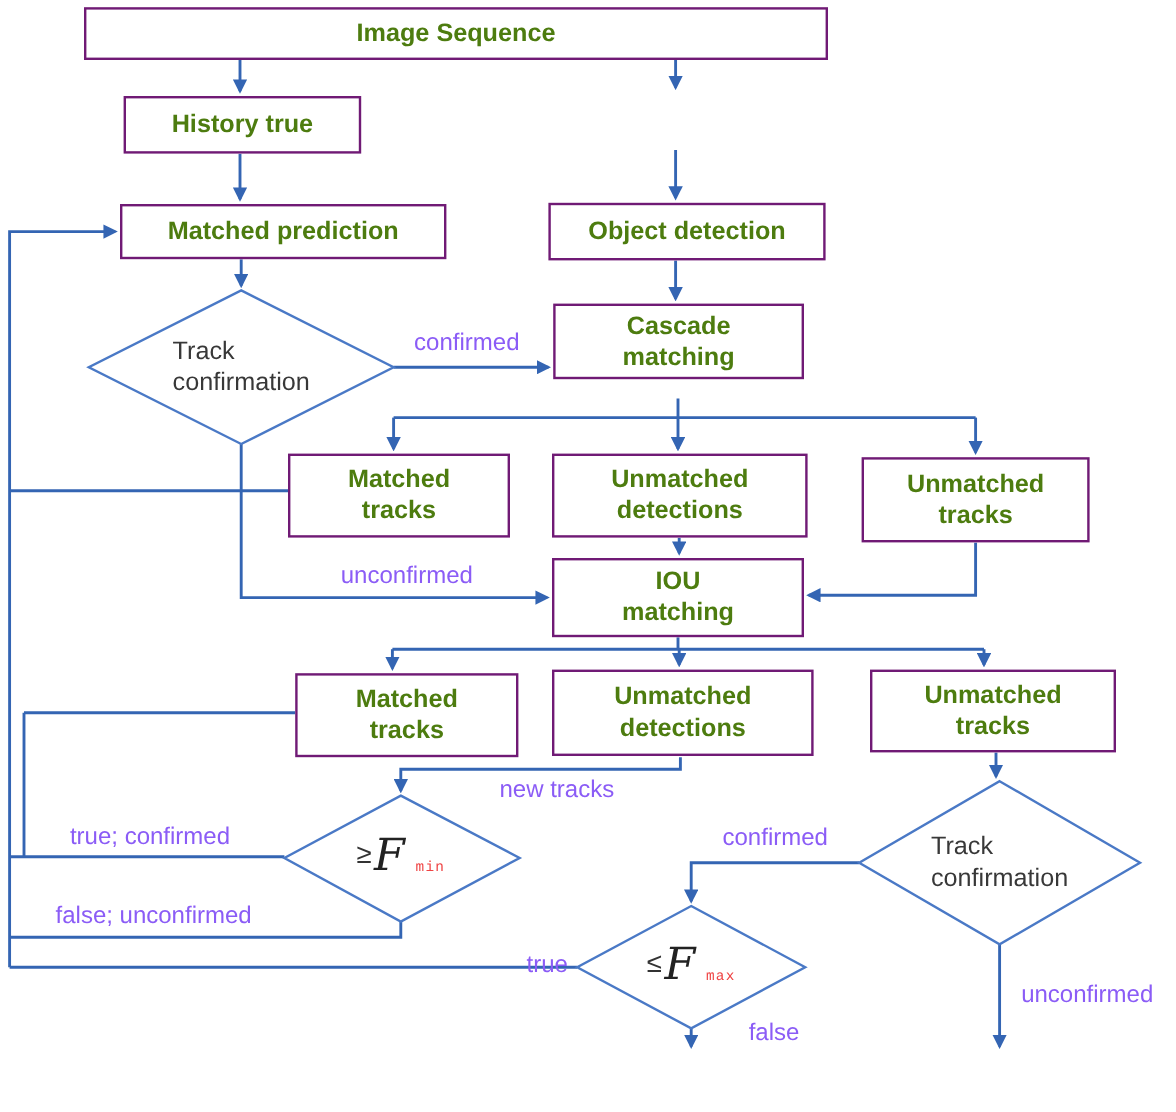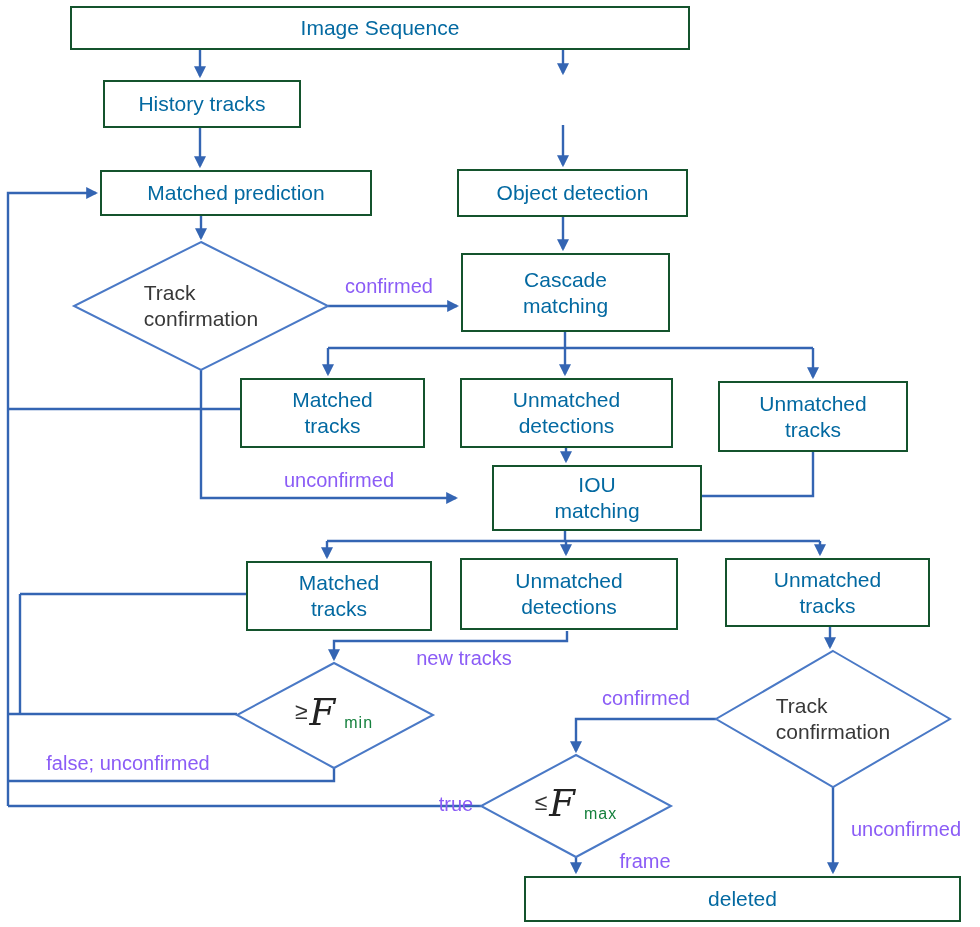--- a/index.html
+++ b/index.html
@@ -13,26 +13,27 @@
   }
   #wires { position: absolute; left: 0; top: 0; width: 980px; height: 927px; }
 
   .node {
     position: absolute;
     display: flex;
     align-items: center;
     justify-content: center;
     text-align: center;
     background: #ffffff;
-    border: 2px solid #14532d;
-    color: #0369a1;
+    border: 2px solid #701a75;
+    color: #4d7c0f;
     font-size: 21px;
     line-height: 26px;
     white-space: pre-line;
     box-sizing: border-box;
+    font-weight: bold;
   }
   .dlabel {
     position: absolute;
     display: flex;
     align-items: center;
     justify-content: center;
     text-align: left;
     color: #383838;
     font-size: 21px;
     line-height: 26px;
@@ -46,21 +47,21 @@
     justify-content: center;
     text-align: center;
     color: #8b5cf6;
     font-size: 20px;
     white-space: nowrap;
     pointer-events: none;
   }
   .formula { flex-direction: row; align-items: center; }
   .f-op   { font-size: 23px; color: #333; margin-right: 2px; transform: translateY(-2px); }
   .f-sym  { font-family: "DejaVu Serif", serif; font-style: italic; font-size: 37px; color: #222; }
-  .f-sub  { font-family: Liberation Sans, sans-serif; font-size: 16px; color: #15803d;
+  .f-sub  { font-family: Liberation Mono, monospace; font-size: 12px; color: #ef4444;
             margin-left: 9px; transform: translateY(10px); letter-spacing: 1px; }
 </style>
 </head>
 <body>
 
 <div id="stage">
 
   <svg id="wires" viewBox="0 0 980 927" xmlns="http://www.w3.org/2000/svg">
     <defs>
       <marker id="arr" markerUnits="userSpaceOnUse" markerWidth="12" markerHeight="12" viewBox="0 0 11 11" refX="9" refY="5.5" orient="auto">
@@ -112,58 +113,58 @@
 
     <g fill="#ffffff" stroke="#4a79c6" stroke-width="2">
       <polygon points="201,242 328,306 201,370 74,306"></polygon>
       <polygon points="334,663 433,715 334,768 237,715"></polygon>
       <polygon points="833,651 950,719 833,787 716,719"></polygon>
       <polygon points="576,755 671,806 576,857 481,806"></polygon>
     </g>
   </svg>
 
   <div class="node" style="left:70px; top:6px; width:620px; height:44px;">Image Sequence</div>
-  <div class="node" style="left:103px; top:80px; width:198px; height:48px;">History tracks</div>
+  <div class="node" style="left:103px; top:80px; width:198px; height:48px;">History true</div>
   <div class="node" style="left:100px; top:170px; width:272px; height:46px;">Matched prediction</div>
   <div class="node" style="left:457px; top:169px; width:231px; height:48px;">Object detection</div>
-  <div class="node" style="left:461px; top:253px; width:209px; height:79px;">Cascade
+  <div class="node" style="left:461px; top:253px; width:209px; height:63px;">Cascade
 matching</div>
   <div class="node" style="left:240px; top:378px; width:185px; height:70px;">Matched
 tracks</div>
   <div class="node" style="left:460px; top:378px; width:213px; height:70px;">Unmatched
 detections</div>
   <div class="node" style="left:718px; top:381px; width:190px; height:71px;">Unmatched
 tracks</div>
-  <div class="node" style="left:460px; top:465px; width:210px; height:66px;margin-left:32px;">IOU
+  <div class="node" style="left:460px; top:465px; width:210px; height:66px;">IOU
 matching</div>
   <div class="node" style="left:246px; top:561px; width:186px; height:70px;">Matched
 tracks</div>
   <div class="node" style="left:460px; top:558px; width:218px; height:72px;">Unmatched
 detections</div>
   <div class="node" style="left:725px; top:558px; width:205px; height:69px;">Unmatched
 tracks</div>
-  <div class="node" style="left:524px; top:876px; width:437px; height:46px;">deleted</div>
 
   <div class="dlabel" style="left:110px; top:272px; width:182px; height:68px;">Track
 confirmation</div>
   <div class="dlabel formula" style="left:254px; top:680px; width:160px; height:66px;">
     <span class="f-op">≥</span>
     <span class="f-sym">F</span>
     <span class="f-sub">min</span>
   </div>
   <div class="dlabel" style="left:742px; top:685px; width:182px; height:68px;">Track
 confirmation</div>
   <div class="dlabel formula" style="left:496px; top:772px; width:160px; height:64px;">
     <span class="f-op">≤</span>
     <span class="f-sym">F</span>
     <span class="f-sub">max</span>
   </div>
 
   <div class="elabel" style="left:328px; top:272px; width:122px; height:28px;">confirmed</div>
   <div class="elabel" style="left:258px; top:466px; width:162px; height:28px;">unconfirmed</div>
   <div class="elabel" style="left:400px; top:644px; width:128px; height:28px;">new tracks</div>
+  <div class="elabel" style="left:24px; top:683px; width:202px; height:28px;">true; confirmed</div>
   <div class="elabel" style="left:16px; top:749px; width:224px; height:28px;">false; unconfirmed</div>
   <div class="elabel" style="left:584px; top:684px; width:124px; height:28px;">confirmed</div>
   <div class="elabel" style="left:428px; top:770px; width:56px; height:28px;margin-top:20px;">true</div>
-  <div class="elabel" style="left:612px; top:847px; width:66px; height:28px;">frame</div>
+  <div class="elabel" style="left:612px; top:847px; width:66px; height:28px;">false</div>
   <div class="elabel" style="left:832px; top:815px; width:148px; height:28px;">unconfirmed</div>
 
 </div>
 
 </body></html>

